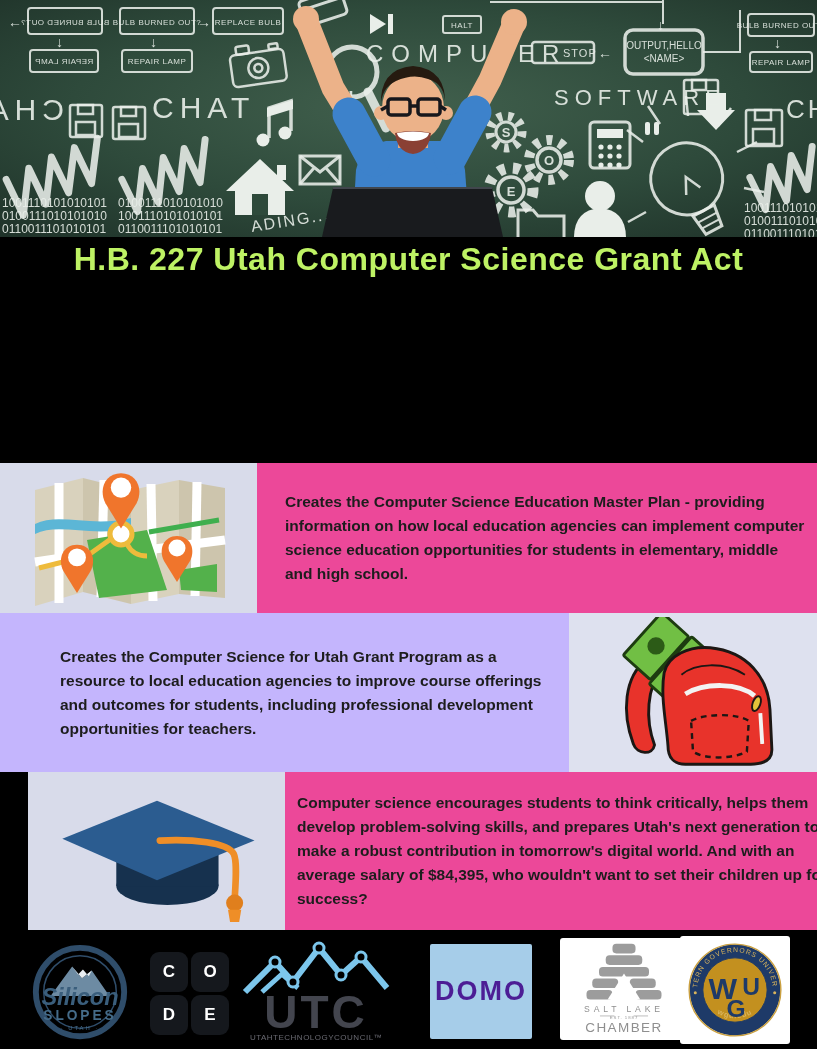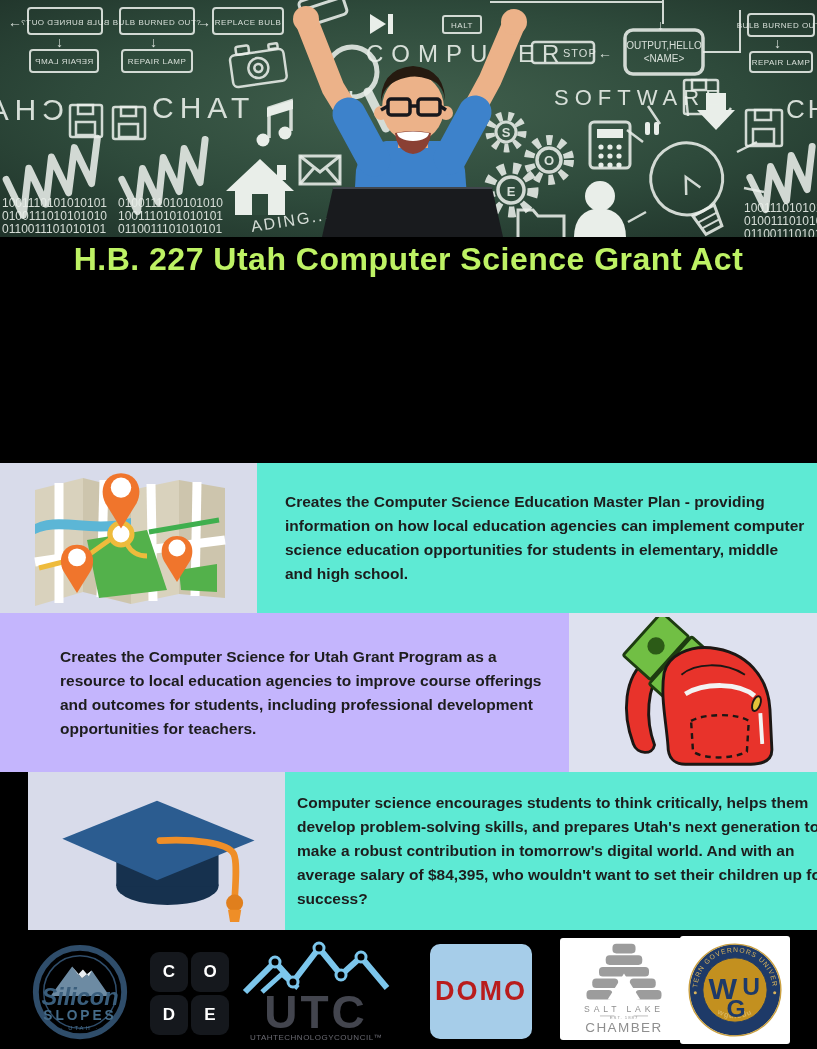--- a/index.html
+++ b/index.html
@@ -15,34 +15,34 @@
   
   .row{position:absolute;left:0;width:817px;display:flex;}
   .row1{top:463px;height:150px;}
   .row2{top:613px;height:159px;}
   .row3{top:772px;height:158px;padding-left:28px;}
   .icon-panel{background:#d8dbea;display:flex;align-items:center;justify-content:center;}
   .panel-l{width:257px;height:100%;}
   .panel-r{width:248px;height:100%;background:#dee1ef;}
   .txt{display:flex;align-items:center;}
   .txt p{margin:0;font-weight:bold;color:#1d1d1d;font-size:15.5px;line-height:24px;}
-  .txt-lav{background:#5eead4;flex:1;}
+  .txt-lav{background:#ec4899;flex:1;}
   .txt-white{background:#c4b5fd;flex:1;}
   .row1 .txt p{width:520px;margin-left:28px;}
   .row2 .txt p{width:505px;margin-left:60px;}
   .row3 .txt p{width:548px;margin-left:12px;}
   
   .logos{position:absolute;top:930px;left:0;width:817px;height:119px;background:#000;}
   .logo{position:absolute;}
   .code-grid{display:grid;grid-template-columns:38px 38px;grid-template-rows:40px 40px;gap:3px;}
   .code-cell{background:#15181d;border-radius:9px;color:#fff;font-weight:bold;font-size:17px;
              display:flex;align-items:center;justify-content:center;}
   .tile{background:#fff;border-radius:3px;display:flex;align-items:center;justify-content:center;}
-  .domo{background:#a6cde9;border-radius:10px;display:flex;align-items:center;justify-content:center;
-        color:#b91c1c;font-weight:bold;font-size:27px;letter-spacing:2px;}
+  .domo{background:#a6cde9;border-radius:2px;display:flex;align-items:center;justify-content:center;
+        color:#4c1d95;font-weight:bold;font-size:27px;letter-spacing:2px;}
 </style>
 </head>
 <body>
 
 <div id="page">
 
   <svg id="banner" viewBox="0 0 817 237" width="817" height="237">
     <defs>
       <radialGradient id="board" cx="50%" cy="45%" r="75%">
         <stop offset="0%" stop-color="#41604d"></stop>

